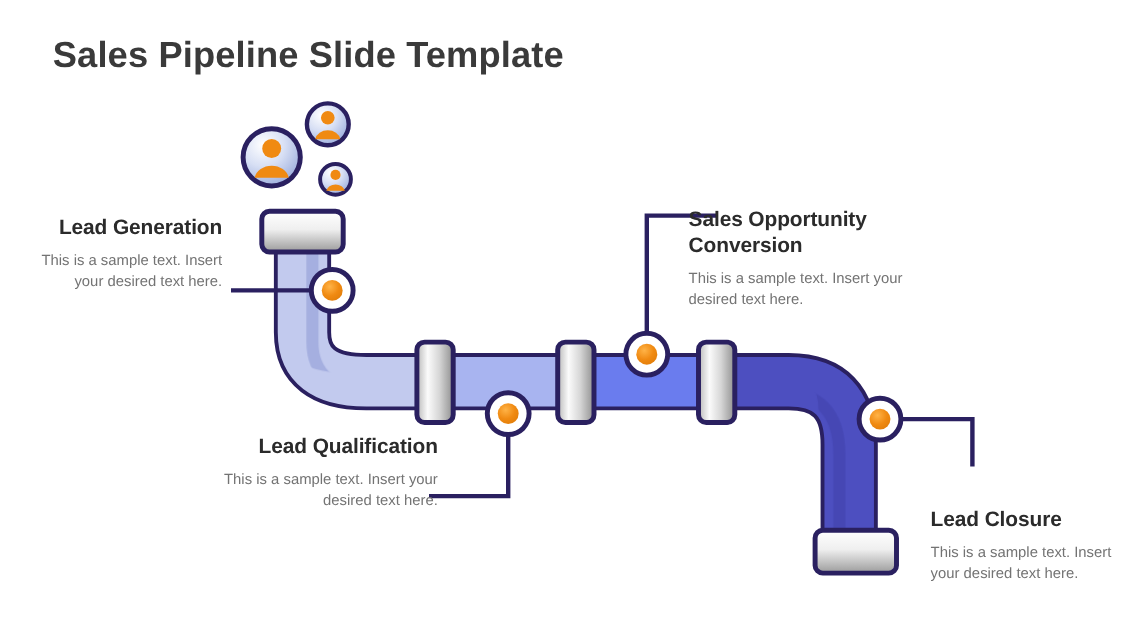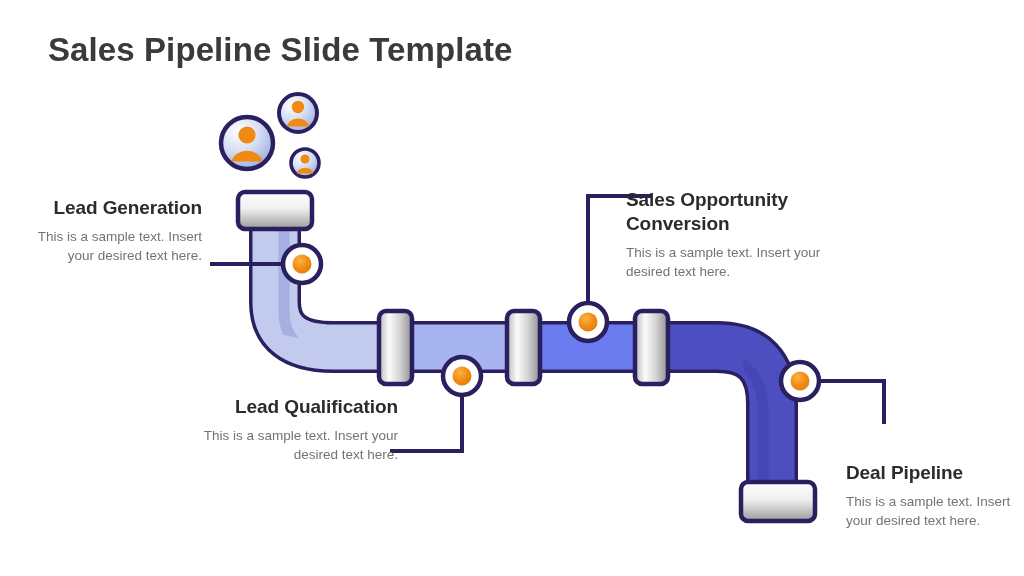--- a/index.html
+++ b/index.html
@@ -159,17 +159,17 @@
     <div class="lbl-head">Lead Qualification</div>
     <div class="lbl-body">This is a sample text. Insert your desired text here.</div>
   </div>
 
   <div class="label-block ta-l" id="lbl-sales-opportunity">
     <div class="lbl-head">Sales Opportunity Conversion</div>
     <div class="lbl-body">This is a sample text. Insert your desired text here.</div>
   </div>
 
   <div class="label-block ta-l" id="lbl-deal-closure">
-    <div class="lbl-head">Deal Pipeline</div>
+    <div class="lbl-head">Lead Closure</div>
     <div class="lbl-body">This is a sample text. Insert your desired text here.</div>
   </div>
 
 </div>
 
 </body></html>

